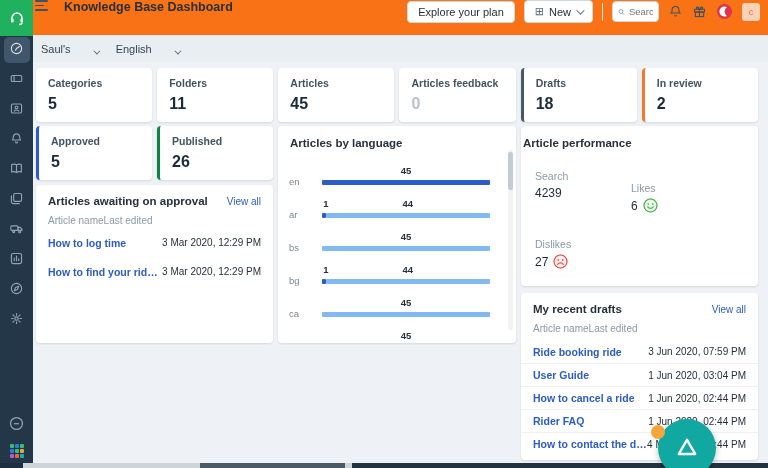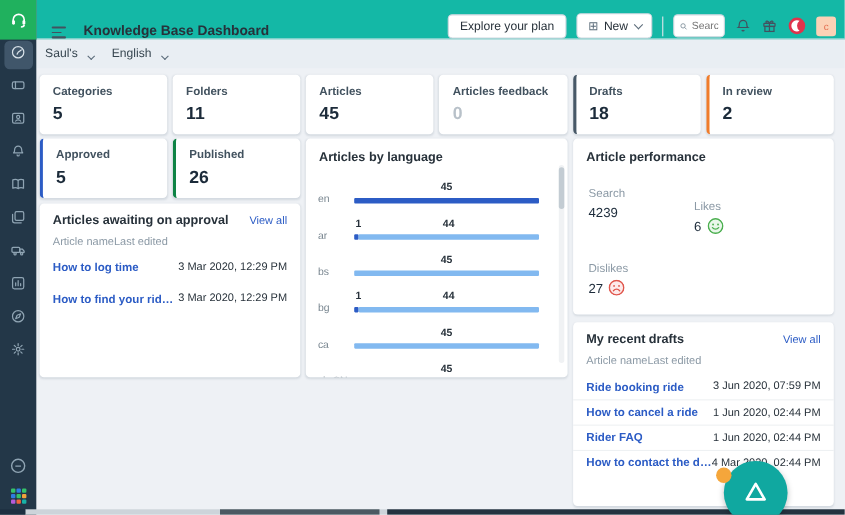--- a/index.html
+++ b/index.html
@@ -11,38 +11,38 @@
   .sidebar{position:absolute;left:0;top:0;width:33px;height:468px;background:#233748;z-index:5}
   .logo{width:33px;height:36px;background:#20b15e;display:flex;align-items:center;justify-content:center}
   .side-nav{position:absolute;top:37px;left:0;width:33px;display:flex;flex-direction:column;align-items:center;gap:4px}
   .side-item{width:26px;height:26px;border-radius:5px;display:flex;align-items:center;justify-content:center;cursor:pointer}
   .side-item.selected{background:#40566a}
   .side-bottom{position:absolute;left:0;width:33px;display:flex;justify-content:center}
   .app-grid{display:grid;grid-template-columns:repeat(3,4px);grid-auto-rows:4px;gap:1px}
   .app-grid i{display:block;border-radius:1px}
 
   
-  .header{position:absolute;left:33px;top:0;right:0;height:36px;background:#14b8a6;border-bottom:1px solid #e5eaef;display:flex;align-items:flex-end;z-index:4}
+  .header{position:absolute;left:21px;top:0;right:0;height:36px;background:#f97316;border-bottom:1px solid #e5eaef;display:flex;align-items:flex-start;z-index:4}
   .hamburger{margin-left:14px;width:14px;display:flex;flex-direction:column;gap:3px;cursor:pointer}
   .hamburger i{height:1.6px;background:#42525f;border-radius:1px}
   .hamburger i:nth-child(1){width:13px}.hamburger i:nth-child(2){width:9px}.hamburger i:nth-child(3){width:13px}
   .page-title{margin-left:15px;font-size:12.5px;font-weight:bold;color:#27313a}
   .header-right{margin-left:auto;display:flex;align-items:center;gap:9px;padding-right:8px}
   .btn{background:#fff;border:1px solid #cfd7df;border-radius:4px;font-size:11px;color:#27313a;padding:4px 10px;cursor:pointer;display:flex;align-items:center;gap:5px;font-family:inherit}
   .btn .plus-glyph{font-size:11px;color:#5c6c7a}
   .chev{width:6px;height:6px;border-right:1.4px solid #5c6c7a;border-bottom:1.4px solid #5c6c7a;transform:rotate(45deg) translateY(-2px);display:inline-block}
   .vdiv{width:1px;height:18px;background:#e0e6ec}
   .search-box{display:flex;align-items:center;gap:4px;border:1px solid #cfd7df;border-radius:4px;height:21px;width:47px;padding:0 5px;background:#fff}
   .search-box input{border:0;outline:0;width:100%;font-size:9.5px;color:#43535f;font-family:inherit;background:transparent}
   .icon-btn{cursor:pointer;display:flex;align-items:center;justify-content:center}
   .avatar{width:18px;height:18px;border-radius:3px;background:#fbd2b6;color:#e26e4f;font-size:9px;display:flex;align-items:center;justify-content:center;cursor:pointer}
 
   
   .subheader{position:absolute;left:33px;top:36px;right:0;height:26px;background:#e9eef3;display:flex;align-items:center;gap:18px;padding-left:8px;z-index:3}
-  .dropdown{font-size:11px;color:#36454f;display:flex;align-items:flex-end;gap:8px;cursor:pointer}
+  .dropdown{font-size:11px;color:#36454f;display:flex;align-items:flex-end;gap:22px;cursor:pointer}
   .dropdown .chev{width:5px;height:5px;border-color:#5c6c7a}
 
   
   .card{background:#fff;border-radius:4px;box-shadow:0 1px 2px rgba(24,50,71,.12)}
   .stats-grid{position:absolute;left:36px;top:68px;width:722px;display:grid;grid-template-columns:repeat(6,1fr);gap:5px}
   .stats-grid2{position:absolute;left:36px;top:126px;width:237px;display:grid;grid-template-columns:repeat(2,1fr);gap:5px}
   .stat-card{height:54px;padding:9px 12px;cursor:pointer;position:relative}
   .stat-card .lbl{font-size:10.5px;color:#42525f;font-weight:bold}
   .stat-card .val{font-size:16px;font-weight:bold;color:#1c2b3a;margin-top:6px}
   .stat-card .val.muted{color:#b8c1c9}
@@ -68,21 +68,21 @@
   .chart-card .sec-title{padding:11px 0 0 12px}
   .chart-area{position:absolute;left:0;top:26px;right:0;bottom:0}
   .chart-row{position:absolute;left:0;width:100%;height:33px}
   .chart-row .cat{position:absolute;left:11px;top:13px;font-size:9.5px;color:#7a8791}
   .chart-row .bar-seg{position:absolute;top:17px;height:5px;border-radius:1px}
   .chart-row .val-lbl{position:absolute;top:2px;font-size:9.5px;font-weight:bold;color:#27313a;transform:translateX(-50%)}
   .chart-scroll{position:absolute;right:3px;top:24px;width:5px;height:180px;background:#f0f2f4;border-radius:3px}
   .chart-scroll .thumb{position:absolute;top:2px;left:0;width:5px;height:38px;background:#c3ccd3;border-radius:3px;cursor:pointer}
 
   
-  .perf-card{position:absolute;left:521px;top:126px;width:237px;height:160px;padding:11px 12px}
+  .perf-card{position:absolute;left:521px;top:126px;width:237px;height:160px;padding:11px 2px}
   .metric .m-lbl{font-size:10.5px;color:#8b99a5}
   .metric .m-val{font-size:12px;font-weight:normal;color:#1c2b3a;margin-top:4px;display:flex;align-items:center;gap:5px}
   .metric{position:absolute}
   .m-views{left:14px;top:44px}
   .m-likes{left:110px;top:56px}
   .m-dislikes{left:14px;top:112px}
   .face{width:15px;height:15px;border-radius:50%;display:inline-block}
 
   
   .fab{position:absolute;left:658px;top:419px;width:58px;height:58px;border-radius:50%;background:#10a8a0;display:flex;align-items:center;justify-content:center;cursor:pointer;z-index:8;box-shadow:0 2px 6px rgba(0,0,0,.25)}
@@ -394,20 +394,24 @@
     <div class="tbl-headrow">
       <span class="tbl-head">Article name</span>
       <span class="tbl-head">Last edited</span>
     </div>
     <div class="rows">
         <div class="tbl-row">
           <span class="tbl-link">Ride booking ride</span>
           <span class="tbl-date">3 Jun 2020, 07:59 PM</span>
         </div>
         <div class="tbl-row">
+          <span class="tbl-link">User Guide</span>
+          <span class="tbl-date">1 Jun 2020, 03:04 PM</span>
+        </div>
+        <div class="tbl-row">
           <span class="tbl-link">How to cancel a ride</span>
           <span class="tbl-date">1 Jun 2020, 02:44 PM</span>
         </div>
         <div class="tbl-row">
           <span class="tbl-link">Rider FAQ</span>
           <span class="tbl-date">1 Jun 2020, 02:44 PM</span>
         </div>
         <div class="tbl-row">
           <span class="tbl-link">How to contact the driver</span>
           <span class="tbl-date">4 Mar 2020, 02:44 PM</span>

